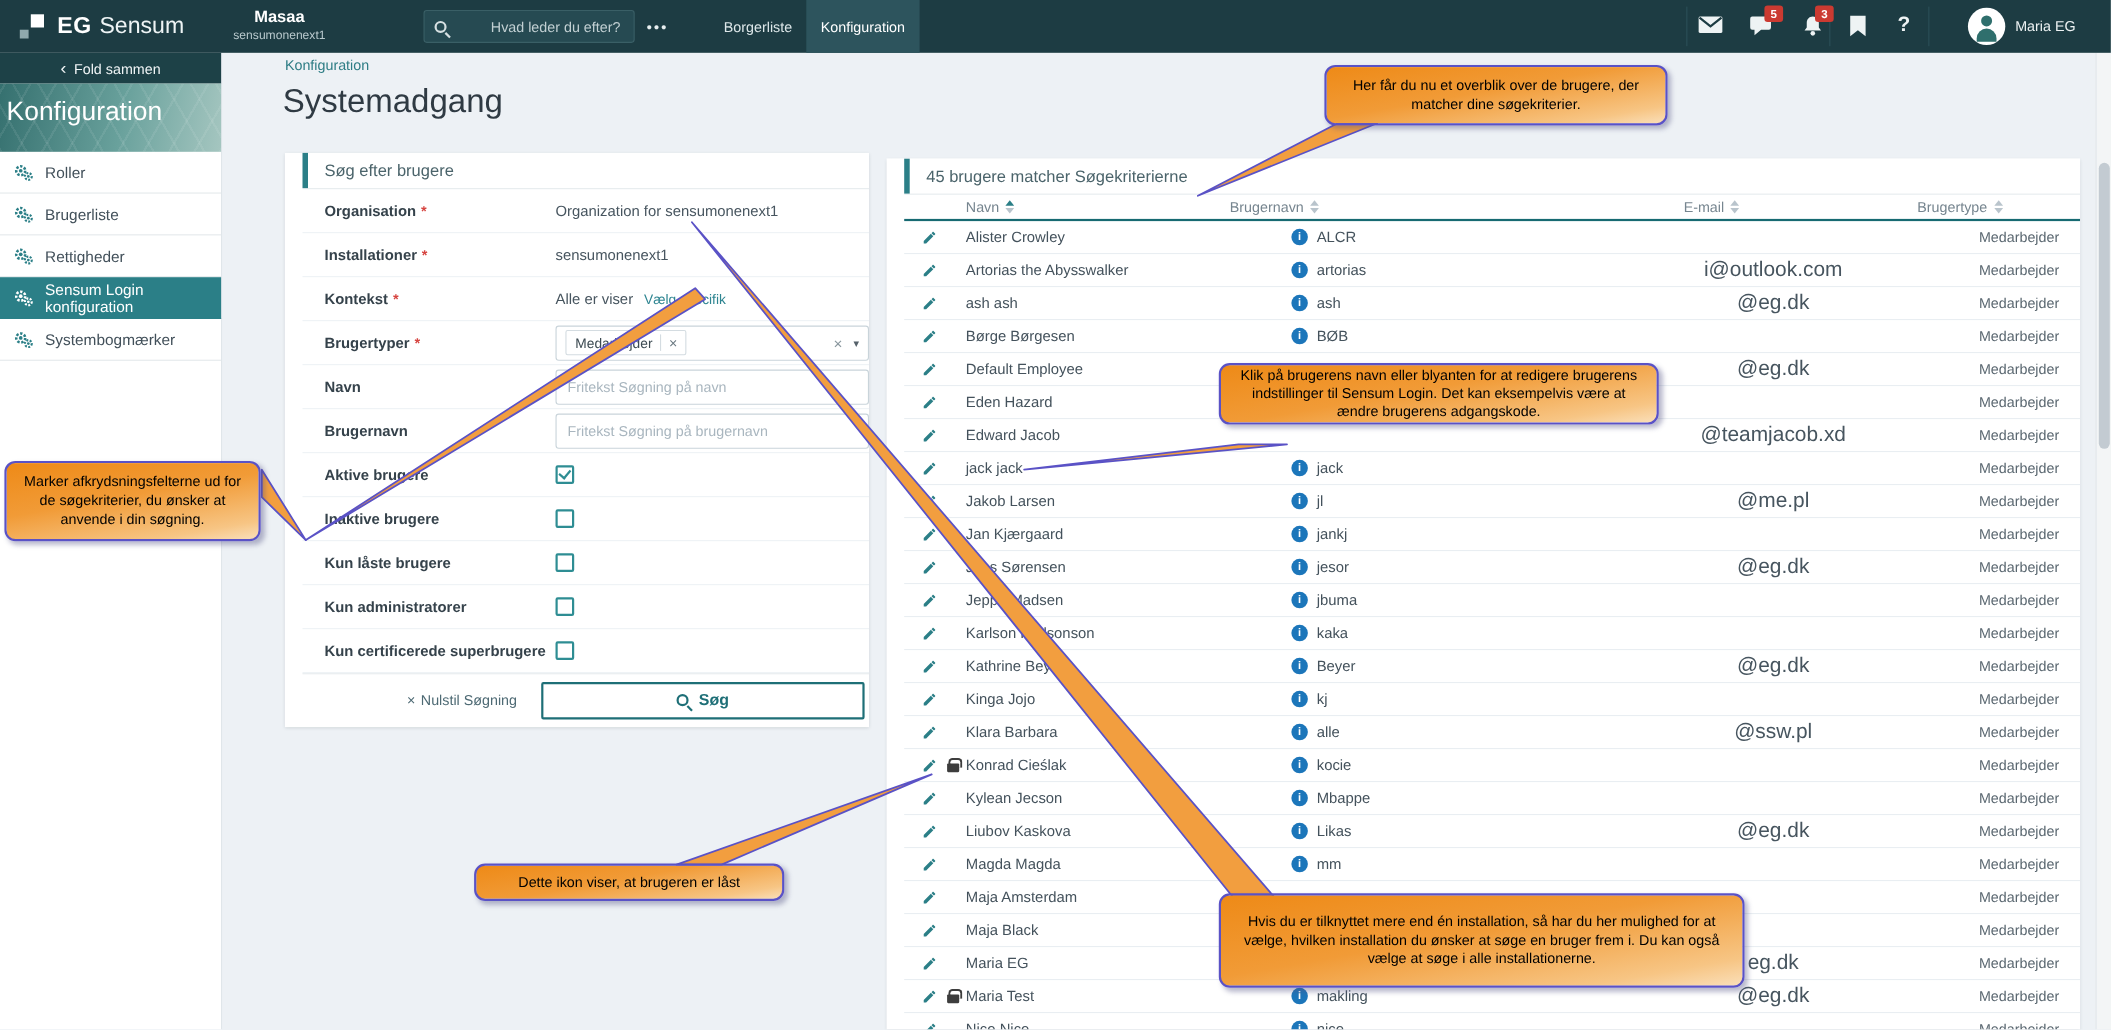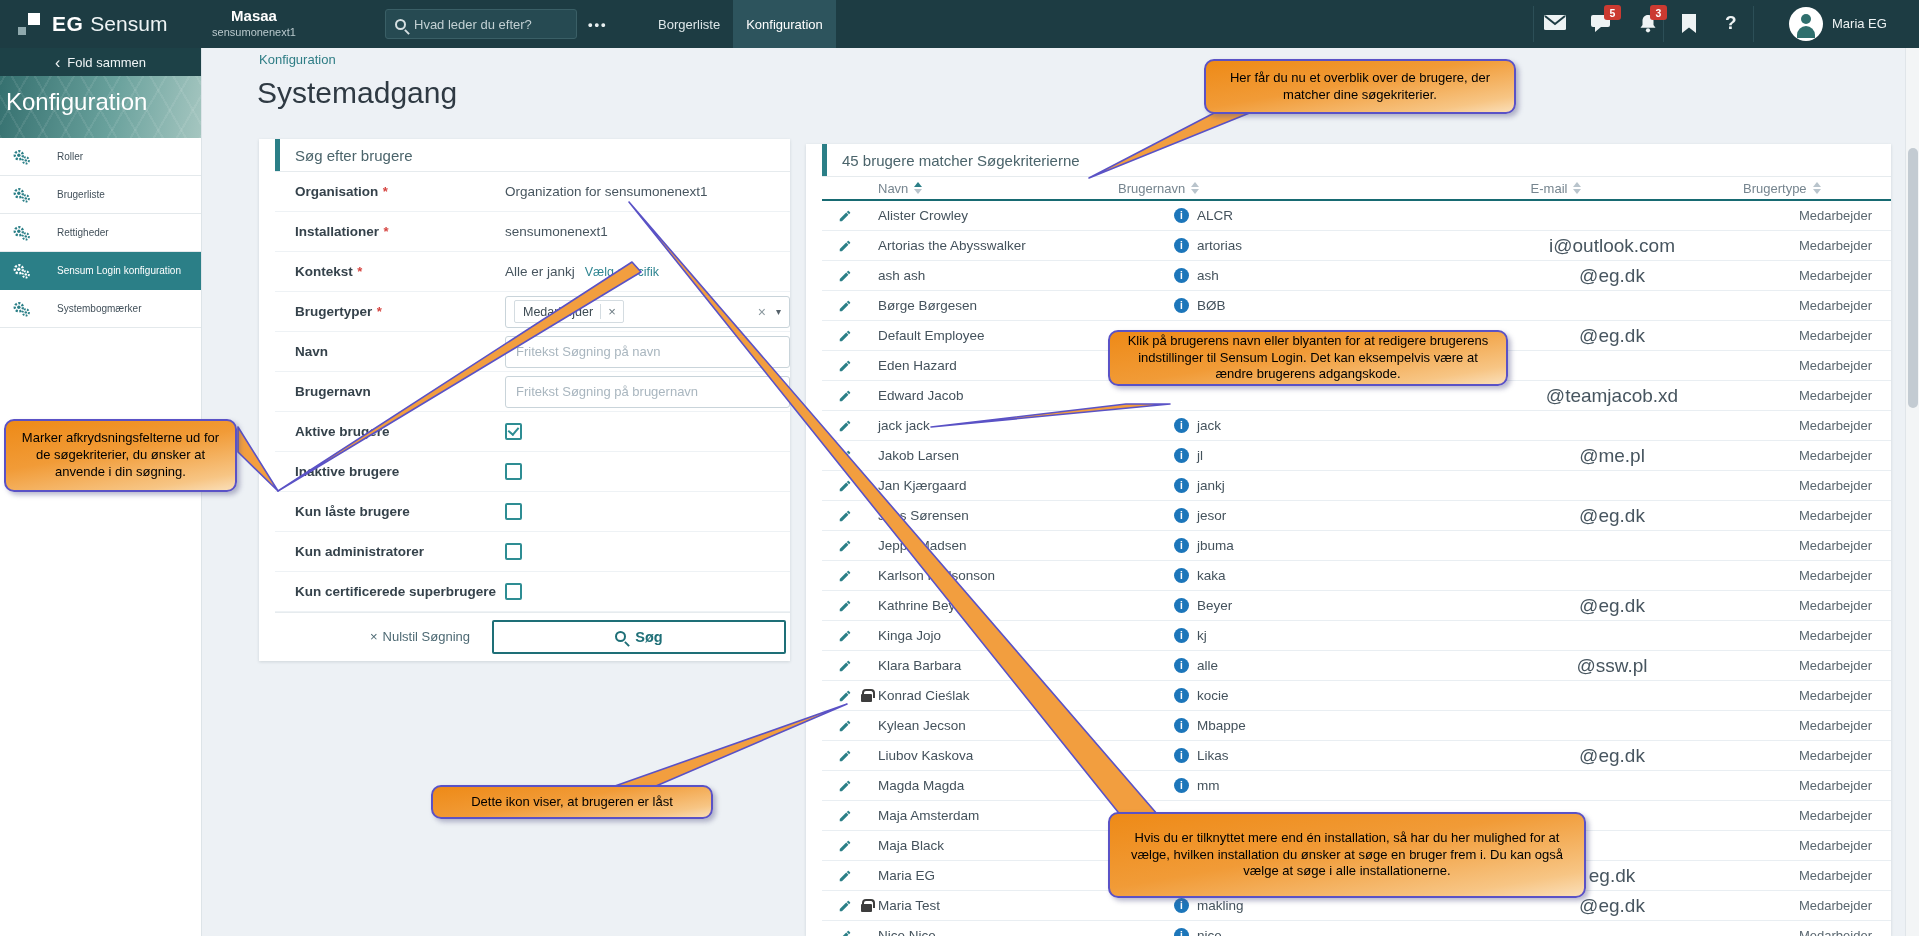--- a/index.html
+++ b/index.html
@@ -14,21 +14,21 @@
   .logo-sq2 { position:absolute; left:10px; top:2px; width:12px; height:12px; background:#ffffff; }
   .logo-eg { color:#fff; font-weight:bold; font-size:21px; letter-spacing:.5px; }
   .logo-prod { color:#eef4f5; font-weight:400; font-size:21px; margin-left:7px; }
   .ctx { position:absolute; left:178px; top:6px; width:152px; text-align:center; }
   .ctx-title { color:#fff; font-size:15px; font-weight:bold; line-height:19px; }
   .ctx-sub { color:#b9c9cd; font-size:11px; line-height:14px; }
   .searchbox { position:absolute; left:385px; top:9px; width:192px; height:30px; background:#264a52; border:1px solid #3a5f66; border-radius:3px; display:flex; align-items:center; padding:0 9px; }
   .mag { width:11px; height:11px; border:2px solid currentColor; border-radius:50%; position:relative; flex:none; }
   .mag:after { content:''; position:absolute; width:2px; height:6px; background:currentColor; left:9px; top:8px; transform:rotate(-45deg); }
   .searchbox .mag { color:#d6e0e2; }
-  .searchbox input { background:transparent; border:none; outline:none; color:#cfdadd; font-size:13px; margin-left:8px; width:150px; font-family:"Liberation Sans",sans-serif; }
+  .searchbox input { background:transparent; border:none; outline:none; color:#cfdadd; font-size:13px; margin-left:8px; width:150px; font-family:"Liberation Sans",sans-serif;text-align:right; }
   .searchbox input::placeholder { color:#c2d0d3; opacity:1; }
   .moredots { position:absolute; left:588px; top:0; height:48px; display:flex; align-items:center; color:#e8eff0; font-size:13px; letter-spacing:2px; font-weight:bold; cursor:pointer; }
   .toptabs { position:absolute; left:645px; top:0; height:48px; display:flex; }
   .top-tab { height:48px; display:flex; align-items:center; padding:0 13px; color:#dde7e9; font-size:13px; cursor:pointer; }
   .top-tab.active { background:#2d545d; color:#fff; }
   .tsep { position:absolute; top:6px; width:1px; height:36px; background:#2c4f57; }
   .ticon { position:absolute; top:14px; width:22px; height:20px; cursor:pointer; }
   .badge { position:absolute; min-width:17px; height:15px; background:#cb3a31; border-radius:3px; color:#fff; font-size:10.5px; font-weight:bold; display:flex; align-items:center; justify-content:center; padding:0 3px; z-index:2; }
   .helpq { position:absolute; top:12px; color:#eef3f4; font-size:19px; font-weight:bold; cursor:pointer; }
   .avatar { position:absolute; left:1789px; top:7px; width:34px; height:34px; border-radius:50%; background:#fff; overflow:hidden; cursor:pointer; }
@@ -38,21 +38,21 @@
 
   
   .sidebar { position:absolute; left:0; top:48px; bottom:0; width:202px; background:#fff; border-right:1px solid #dde4e8; z-index:5; }
   .fold { height:28px; background:#1d4147; color:#f0f5f6; font-size:13px; display:flex; align-items:center; justify-content:center; gap:7px; cursor:pointer; }
   .fold .chev { font-size:16px; line-height:13px; }
   .side-head { height:62px; background:linear-gradient(100deg,#35706f 0%,#69a19c 55%,#a5c6c0 100%); position:relative; overflow:hidden; }
   .side-head:after { content:''; position:absolute; inset:0;
      background:repeating-linear-gradient(60deg, rgba(255,255,255,.08) 0 2px, transparent 2px 20px),
                 repeating-linear-gradient(-60deg, rgba(255,255,255,.08) 0 2px, transparent 2px 20px); }
   .side-title { position:absolute; left:6px; top:12px; color:#fff; font-size:24px; font-weight:400; z-index:2; }
-  .side-menu .s-item { height:38px; display:flex; align-items:center; padding-left:12px; gap:26px; border-bottom:1px solid #e4e9ec; color:#42505a; font-size:10px; cursor:pointer; }
+  .side-menu .s-item { height:38px; display:flex; align-items:center; padding-left:12px; gap:10px; border-bottom:1px solid #e4e9ec; color:#42505a; font-size:14px; cursor:pointer; }
   .side-menu .s-item .gear { color:#2b7f87; flex:none; display:flex; }
   .side-menu .s-item.active { background:#2b7f87; color:#fff; border-bottom-color:#2b7f87; }
   .side-menu .s-item.active .gear { color:#fff; }
 
   
   .breadcrumb { position:absolute; left:259px; top:52px; color:#2e7d85; font-size:13px; cursor:pointer; z-index:2; }
   .page-title { position:absolute; left:257px; top:76px; color:#2f3a43; font-size:30px; font-weight:400; z-index:2; }
 
   
   .card { position:absolute; background:#fff; box-shadow:0 1px 3px rgba(30,50,60,.14); z-index:1;padding-left:16px; }
@@ -262,21 +262,21 @@
     <span class="flabel"><span>Organisation</span><i class="star"></i></span>
     <span class="fvalue">Organization for sensumonenext1</span>
   </div>
   <div class="frow">
     <span class="flabel"><span>Installationer</span><i class="star"></i></span>
     <span class="fvalue">sensumonenext1</span>
   </div>
   <div class="frow">
     <span class="flabel"><span>Kontekst</span><i class="star"></i></span>
     <span class="fvalue">
-      <span>Alle er jankj</span>
+      <span>Alle er viser</span>
       <span class="flink">Vælg specifik</span>
     </span>
   </div>
   <div class="frow">
     <span class="flabel"><span>Brugertyper</span><i class="star"></i></span>
     <span class="selbox">
       <span class="chip">
         <span>Medarbejder</span>
         <span class="chip-x">×</span>
       </span>

